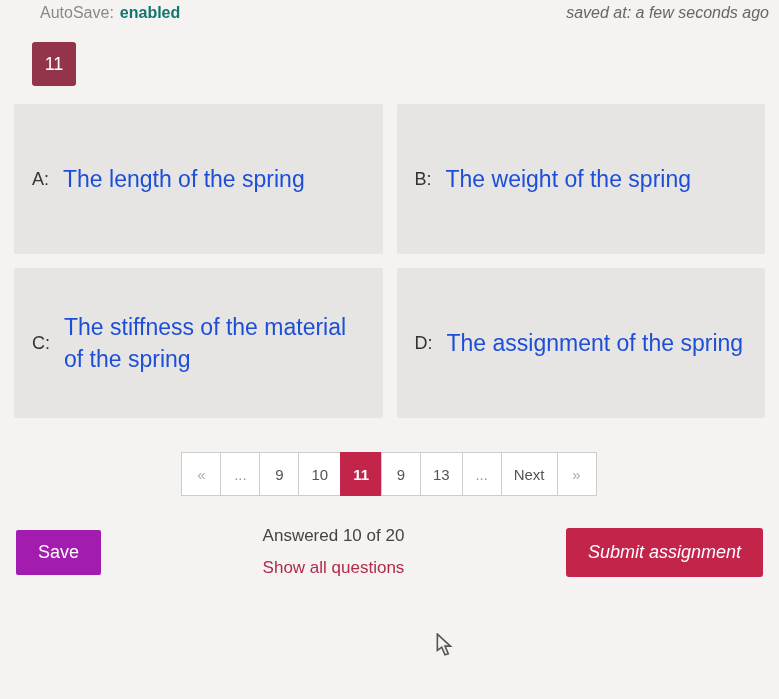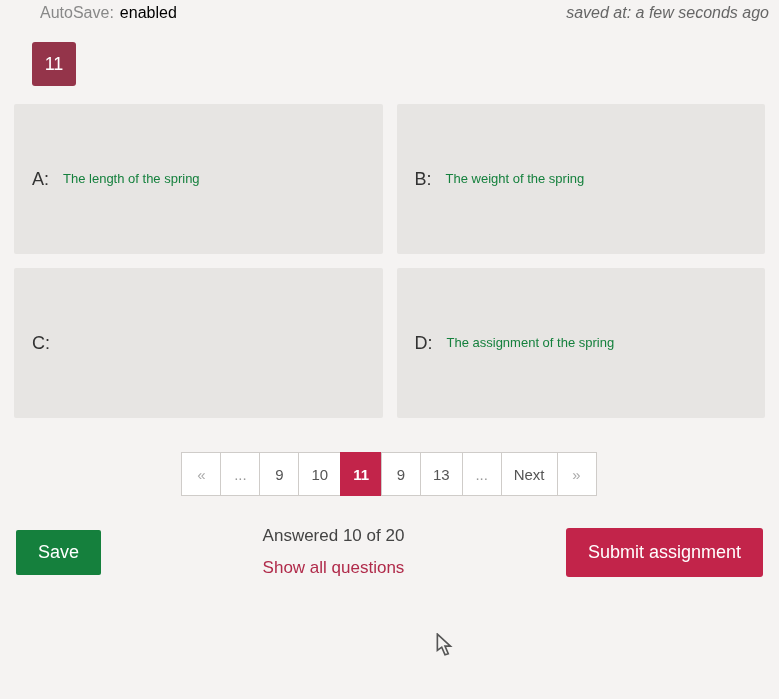--- a/index.html
+++ b/index.html
@@ -14,21 +14,21 @@
     .topbar {
       display: flex;
       justify-content: space-between;
       align-items: flex-start;
       padding: 4px 10px 0 40px;
       font-size: 16px;
       color: #777;
     }
     .autosave-wrap { display: flex; align-items: flex-end; gap: 6px; }
     .autosave-label { color: #888; }
-    .autosave-val { color: #000000; font-weight: 400; }
+    .autosave-val { color: #0f766e; font-weight: 700; }
     .saved-at { font-style: italic; color: #666; }
     .question-header {
       display: flex;
       align-items: center;
       gap: 16px;
       padding: 20px 10px 18px 32px;
     }
     .qnum {
       background: #94344a;
       color: #fff;
@@ -52,21 +52,21 @@
       background: #e7e5e3;
       min-height: 150px;
       display: flex;
       align-items: center;
       padding: 20px 18px;
       gap: 14px;
       cursor: pointer;
       border-radius: 2px;
     }
     .opt-letter { font-size: 18px; color: #333; white-space: nowrap; }
-    .opt-text { font-size: 13px; color: #15803d; line-height: 1.4; }
+    .opt-text { font-size: 23px; color: #1d4ed8; line-height: 1.4; }
     .pagination {
       display: flex;
       justify-content: center;
       margin: 34px 0 20px;
       gap: 0;
     }
     .page-btn {
       border: 1px solid #cfccc9;
       background: #fff;
       color: #555;
@@ -88,39 +88,40 @@
       font-weight: 600;
     }
     .page-btn.arrow { color: #aaa; }
     .footer {
       display: flex;
       align-items: center;
       justify-content: space-between;
       padding: 10px 16px 16px;
     }
     .save-btn {
-      background: #15803d;
+      background: #a21caf;
       color: #fff;
       border: none;
       padding: 12px 22px;
       font-size: 18px;
       border-radius: 2px;
       cursor: pointer;
     }
     .footer-center { text-align: center; }
     .answered { font-size: 17px; color: #444; }
     .show-all { color: #b02a4a; font-size: 17px; cursor: pointer; margin-top: 12px; text-align: center; }
     .submit-btn {
       background: #c2244a;
       color: #fff;
       border: none;
       padding: 14px 22px;
       font-size: 18px;
       border-radius: 3px;
       cursor: pointer;
+      font-style: italic;
     }
     .cursor-icon {
       position: absolute;
       left: 436px;
       top: 633px;
       width: 18px;
       height: 24px;
       pointer-events: none;
     }
   </style>
@@ -143,20 +144,21 @@
   <div class="option">
     <span class="opt-letter">A:</span>
     <span class="opt-text">The length of the spring</span>
   </div>
   <div class="option">
     <span class="opt-letter">B:</span>
     <span class="opt-text">The weight of the spring</span>
   </div>
   <div class="option">
     <span class="opt-letter">C:</span>
+    <span class="opt-text">The stiffness of the material of the spring</span>
   </div>
   <div class="option">
     <span class="opt-letter">D:</span>
     <span class="opt-text">The assignment of the spring</span>
   </div>
 </div>
 
 <div class="pagination">
   <div class="page-btn arrow">«</div>
   <div class="page-btn ellipsis">...</div>

